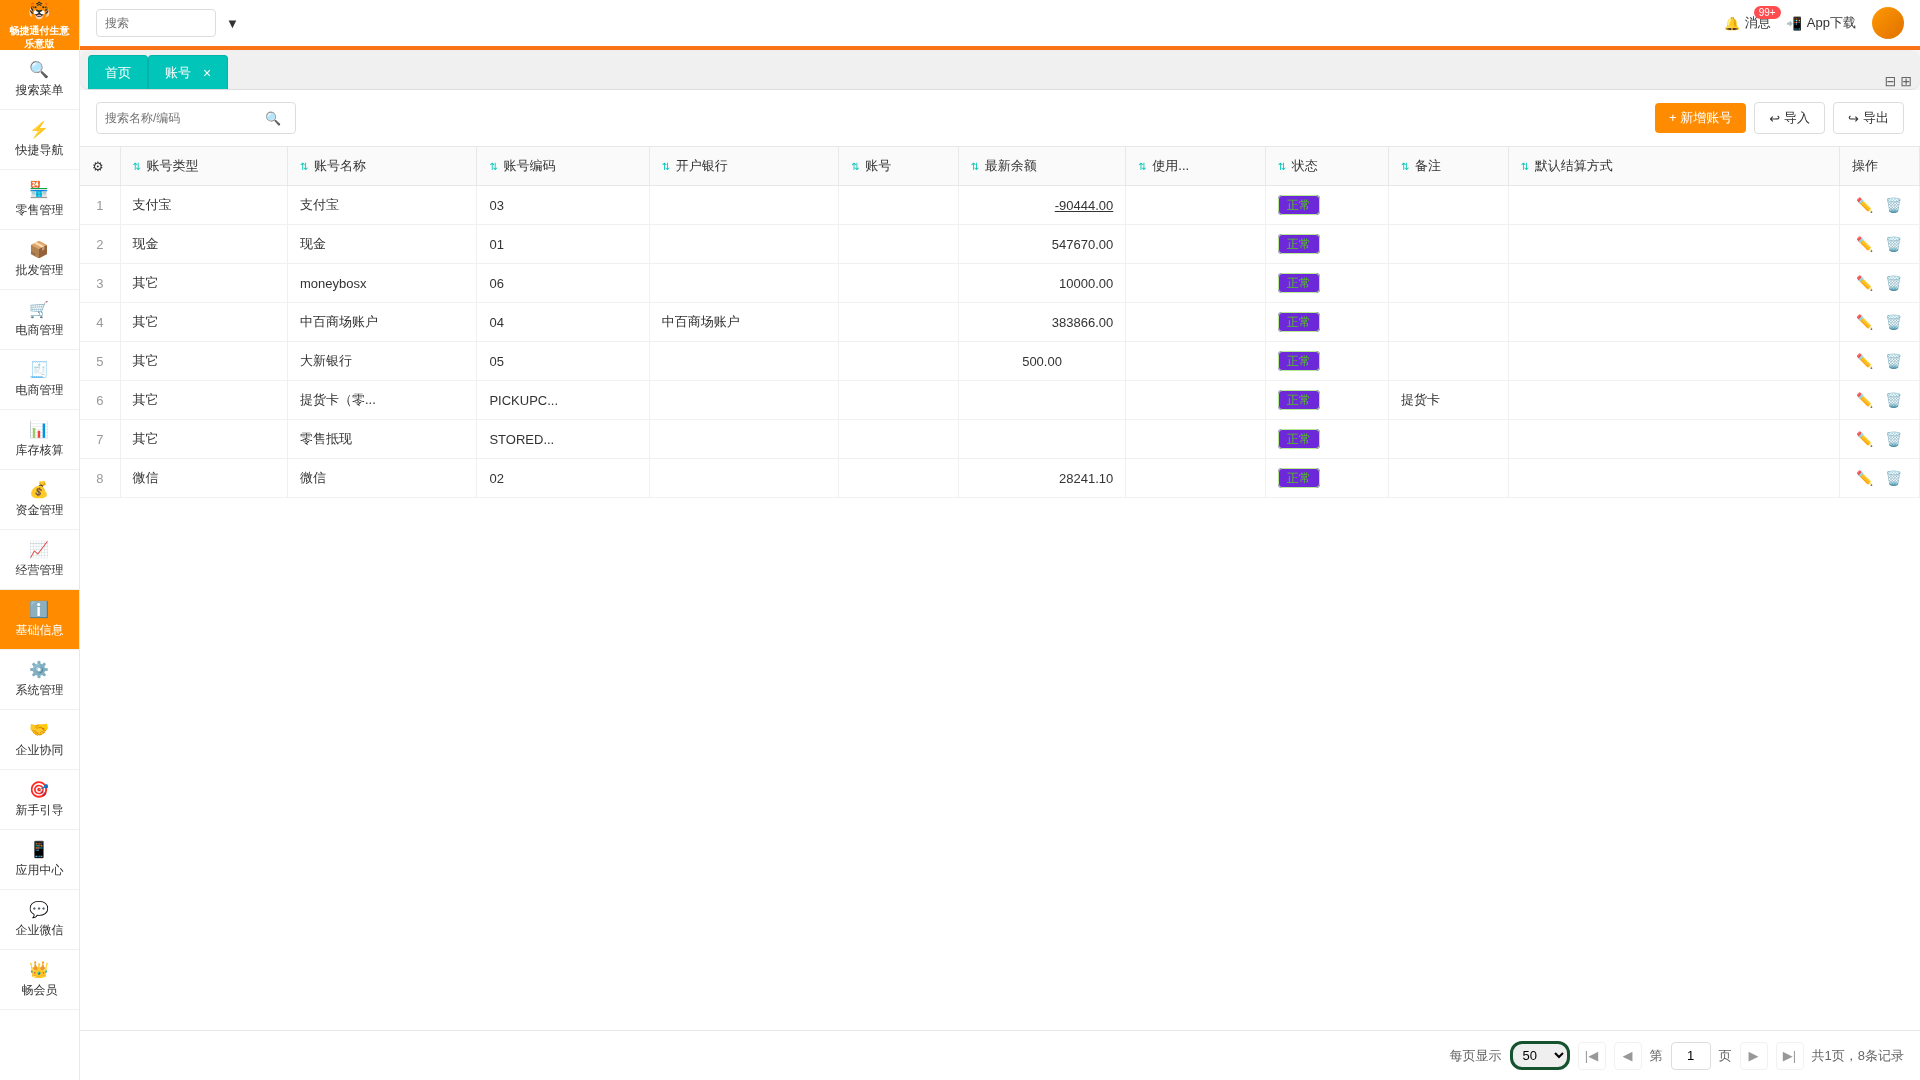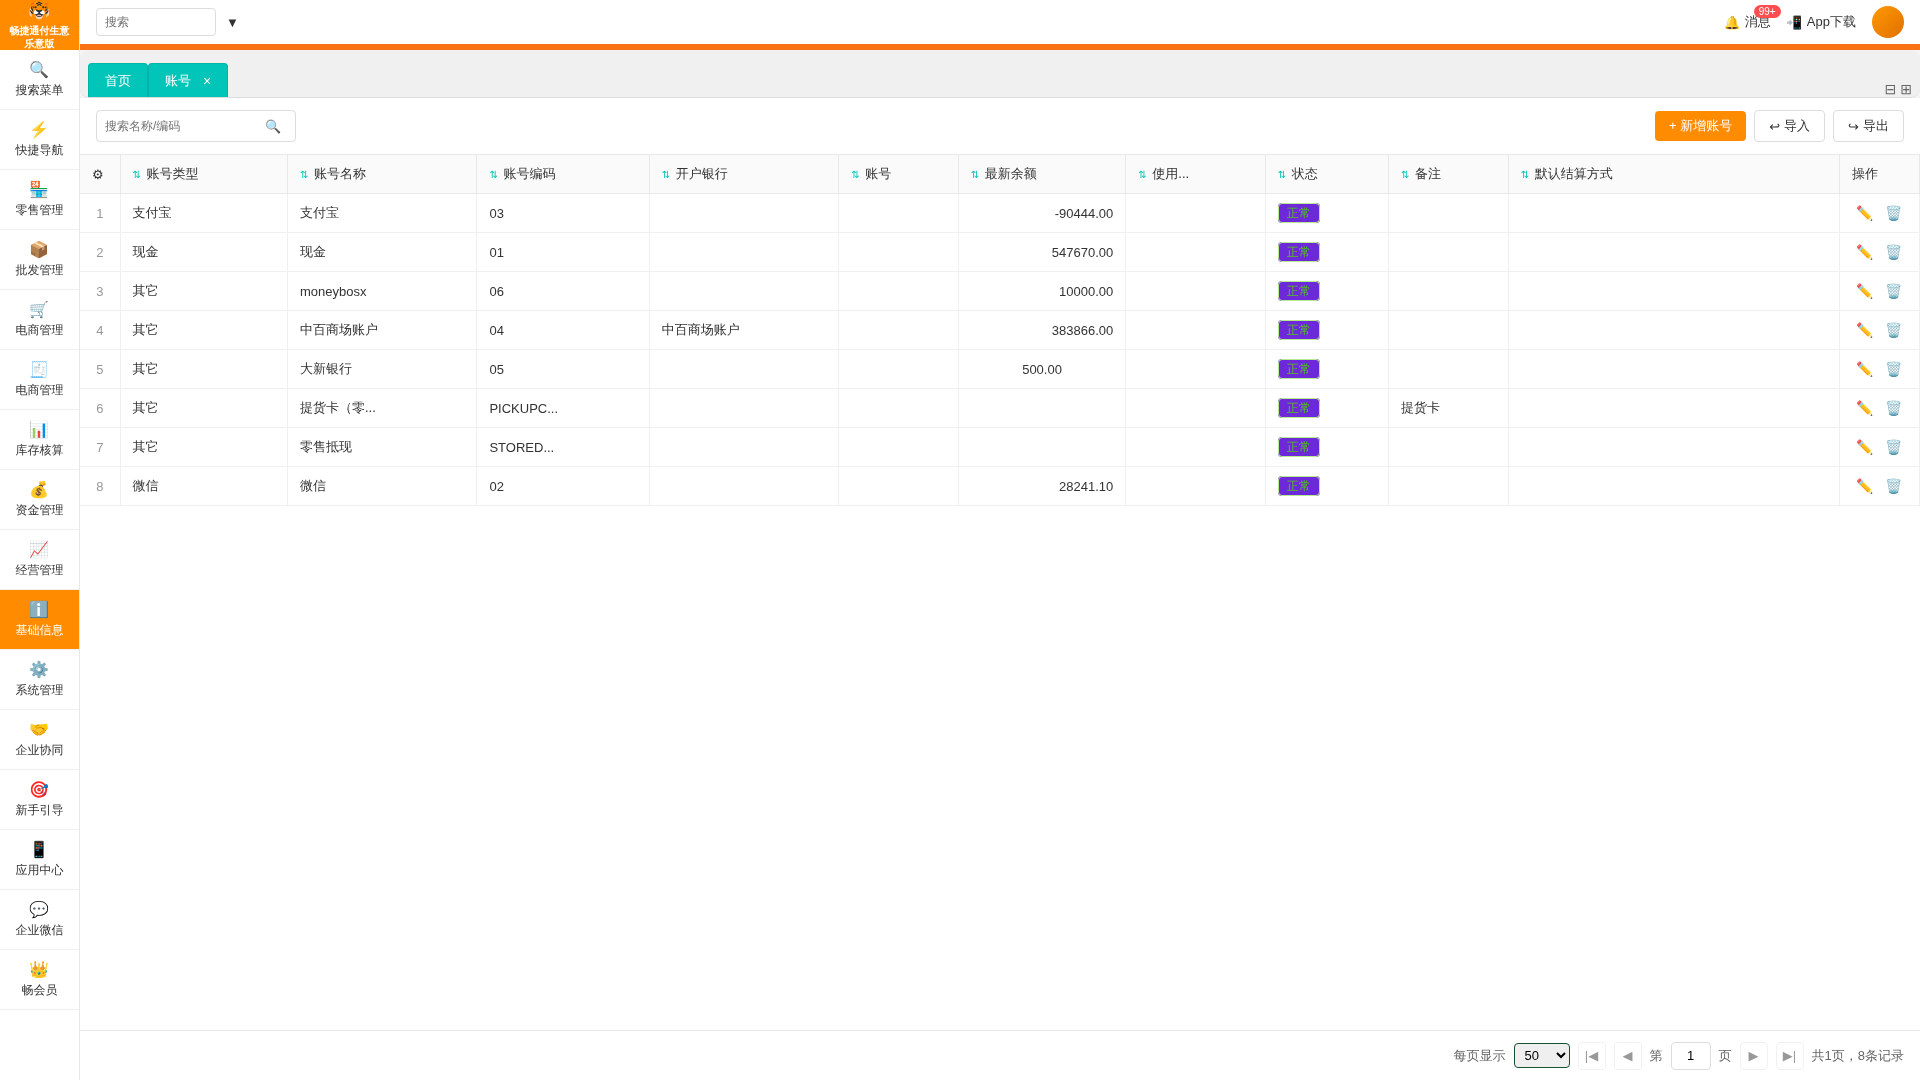--- a/index.html
+++ b/index.html
@@ -54,21 +54,21 @@
     }
 
     
     .topbar {
       height: 50px;
       background: #fff;
       display: flex;
       align-items: center;
       justify-content: space-between;
       padding: 0 16px;
-      border-bottom: 6px solid #f97316;
+      border-bottom: 4px solid #f97316;
       flex-shrink: 0;
     }
     .topbar-left { display: flex; align-items: center; gap: 10px; }
     .topbar-search {
       width: 120px;
       height: 28px;
       border: 1px solid #ddd;
       border-radius: 4px;
       padding: 0 8px;
       font-size: 12px;
@@ -102,21 +102,21 @@
     }
     .avatar {
       width: 32px;
       height: 32px;
       border-radius: 50%;
       background: #ccc;
     }
 
     
     .tabbar {
-      height: 48px;
+      height: 40px;
       background: #f0f0f0;
       display: flex;
       align-items: flex-end;
       padding-left: 8px;
       border-bottom: 1px solid #ddd;
       flex-shrink: 0;
       border-radius: 9px;
     }
     .tab {
       height: 34px;
@@ -260,22 +260,22 @@
       align-items: center;
       justify-content: flex-end;
       padding: 0 16px;
       gap: 8px;
       border-top: 1px solid #e8e8e8;
       font-size: 13px;
       color: #666;
       flex-shrink: 0;
     }
     .pagination-select {
-      border: 1px solid #14532d;
-      border-radius: 4px;
+      border: 3px solid #14532d;
+      border-radius: 12px;
       padding: 3px 6px;
       font-size: 13px;
     }
     .page-btn {
       width: 28px;
       height: 28px;
       border: 1px solid #ddd;
       background: white;
       border-radius: 4px;
       display: flex;
@@ -511,21 +511,21 @@
         </thead>
         <tbody id="table-body">
 
         <tr>
       <td class="row-num">1</td>
       <td>支付宝</td>
       <td>支付宝</td>
       <td>03</td>
       <td></td>
       <td></td>
-      <td style="text-align:right;">-90444.00</td>
+      <td style="text-align:right;text-decoration:underline;">-90444.00</td>
       <td></td>
       <td>
         <span class="status-badge">正常</span>
       </td>
       <td></td>
       <td></td>
       <td>
         <div class="col-actions">
           <button class="action-btn" title="编辑">✏️</button>
           <button class="action-btn" title="删除">🗑️</button>

